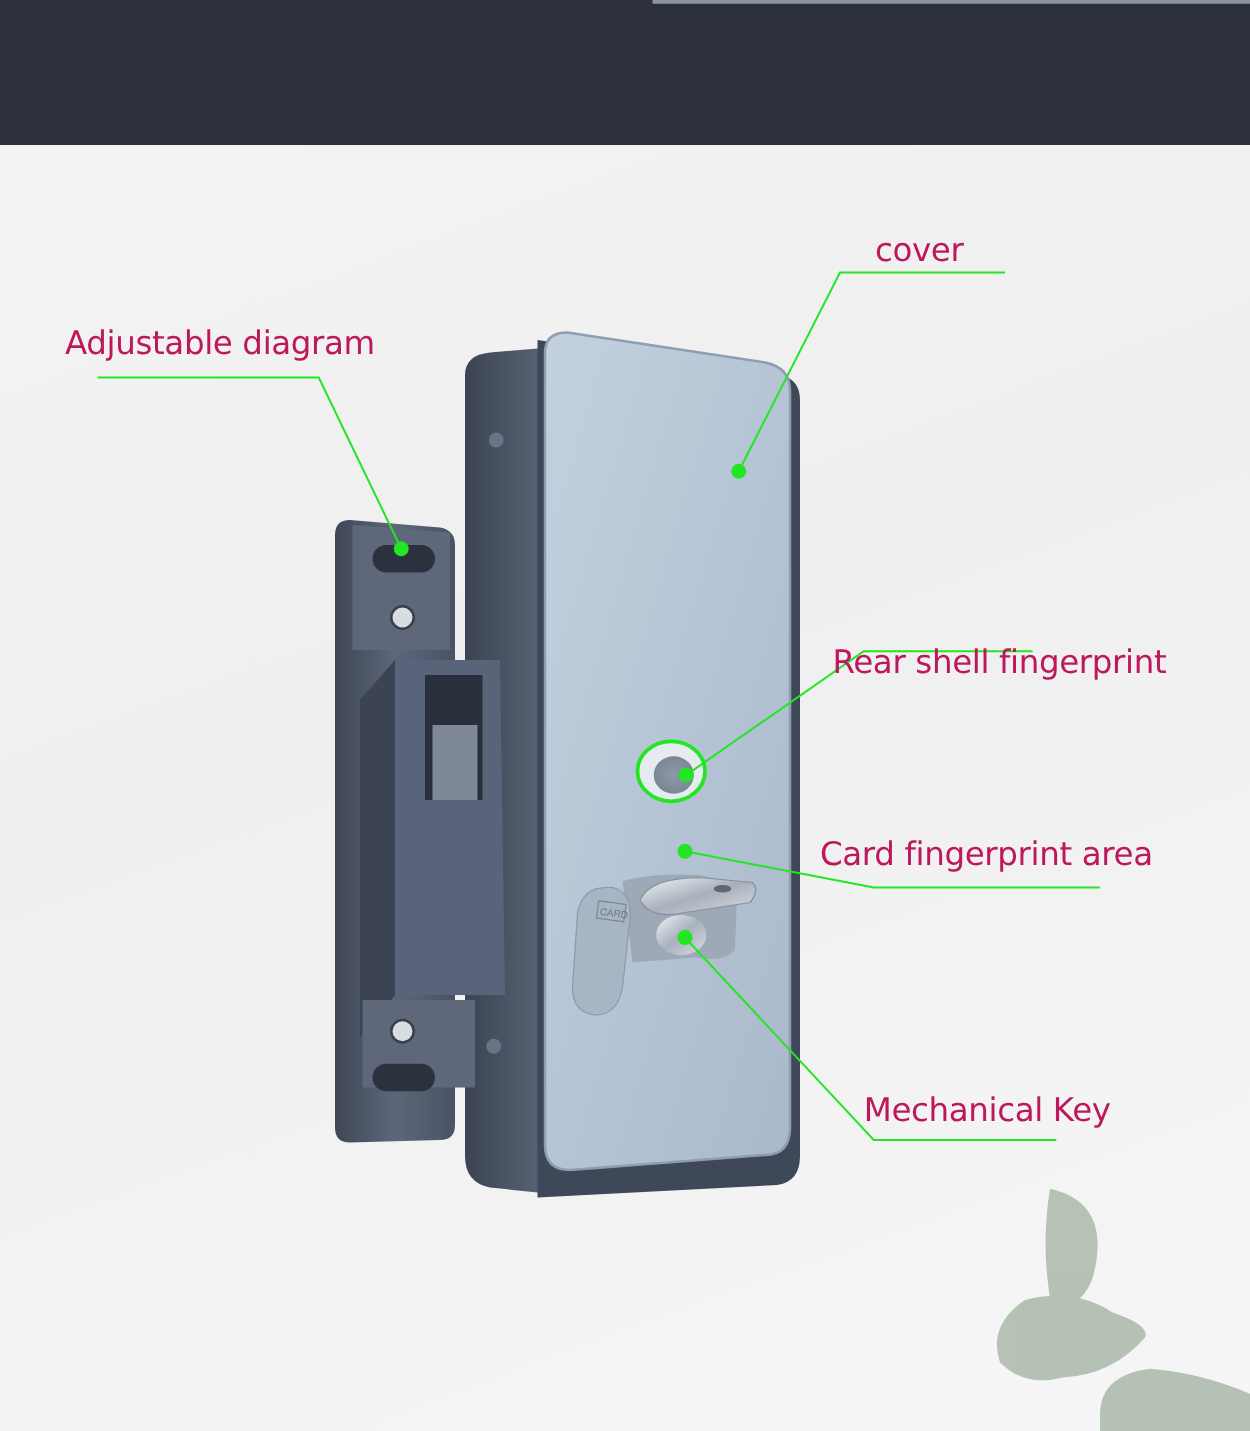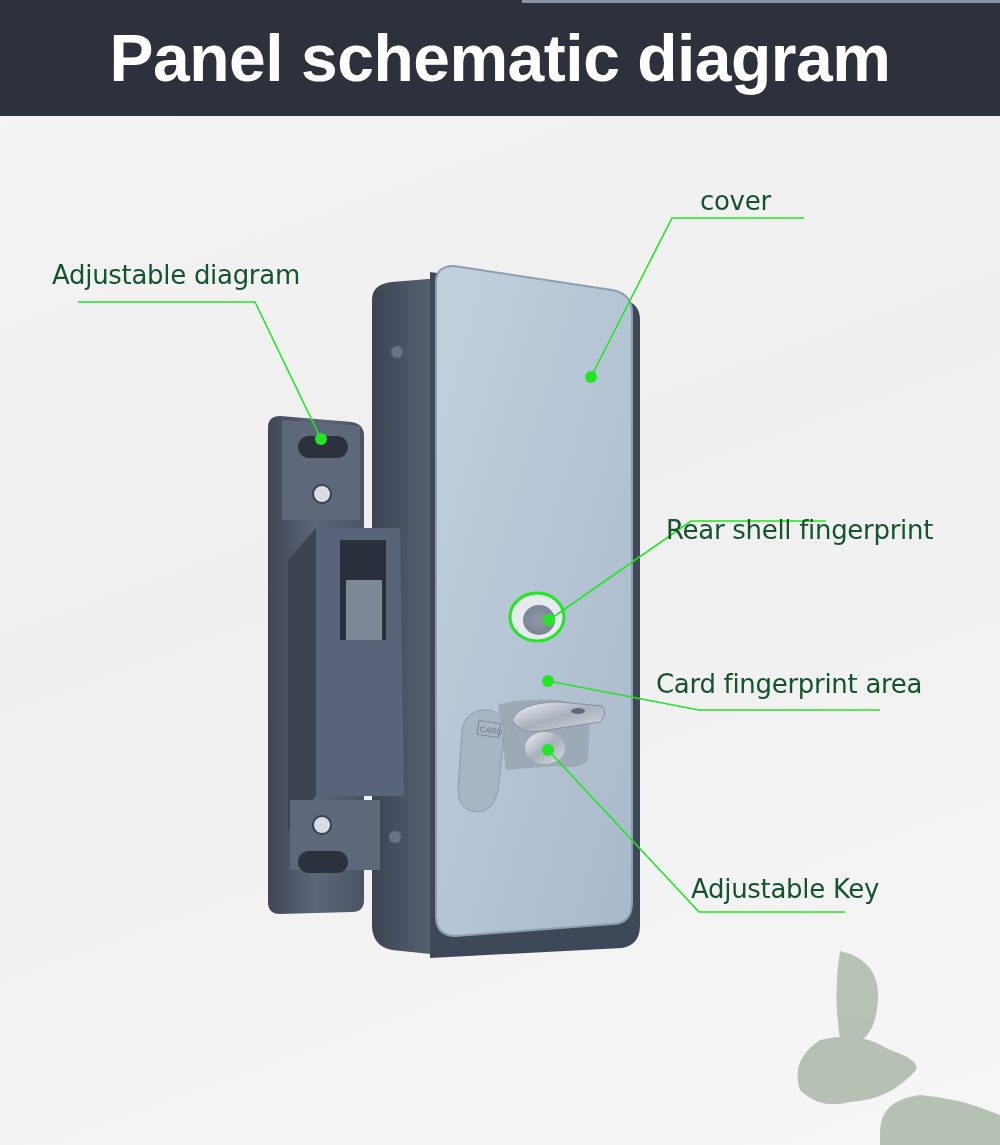--- a/index.html
+++ b/index.html
@@ -15,32 +15,31 @@
     display: flex; align-items: center; justify-content: center;
   }
   .header .top-strip {
     position: absolute; top: 0; left: 522px; width: 478px; height: 3px; background: #8b93a3;
   }
   .header h1 {
     color: #ffffff; font-weight: bold; font-size: 66px; letter-spacing: -0.5px;
     font-family: "Liberation Sans", sans-serif;
   }
   .label {
-    position: absolute; color: #14532d; font-size: 26px;
+    position: absolute; color: #be185d; font-size: 26px;
     font-family: "DejaVu Sans", sans-serif; white-space: nowrap; letter-spacing: -0.3px;
   }
   svg.overlay { position: absolute; left: 0; top: 0; }
   .leaf { position: absolute; left: 0; top: 0; }
 </style>
 </head>
 <body>
 
 <div class="header">
   <div class="top-strip"></div>
-  <h1>Panel schematic diagram</h1>
 </div>
 
 <svg class="overlay" width="1000" height="1145">
   <defs>
     <linearGradient id="faceGrad" x1="0" y1="0" x2="1" y2="1">
       <stop offset="0" stop-color="#c3d1df"></stop>
       <stop offset="0.5" stop-color="#b6c5d5"></stop>
       <stop offset="1" stop-color="#a9b9cb"></stop>
     </linearGradient>
     <linearGradient id="bodyGrad" x1="0" y1="0" x2="1" y2="0">
@@ -125,13 +124,13 @@
     <path d="M840 951 Q880 960 878 1000 Q876 1030 862 1040 L842 1050 Q832 1000 840 951 Z"></path>
     <path d="M800 1090 Q790 1060 820 1040 Q860 1030 890 1050 Q920 1060 916 1070 Q890 1100 850 1102 Q820 1110 800 1090 Z"></path>
     <path d="M880 1132 Q880 1100 920 1095 Q960 1098 1000 1115 L1000 1145 L880 1145 Z"></path>
   </g>
 </svg>
 
 <div class="label" style="left:700px; top:186px;">cover</div>
 <div class="label" style="left:52px; top:260px;">Adjustable diagram</div>
 <div class="label" style="left:666px; top:485px;margin-top:30px;">Rear shell fingerprint</div>
 <div class="label" style="left:656px; top:669px;">Card fingerprint area</div>
-<div class="label" style="left:691px; top:874px;">Adjustable Key</div>
+<div class="label" style="left:691px; top:874px;">Mechanical Key</div>
 
 </body></html>

